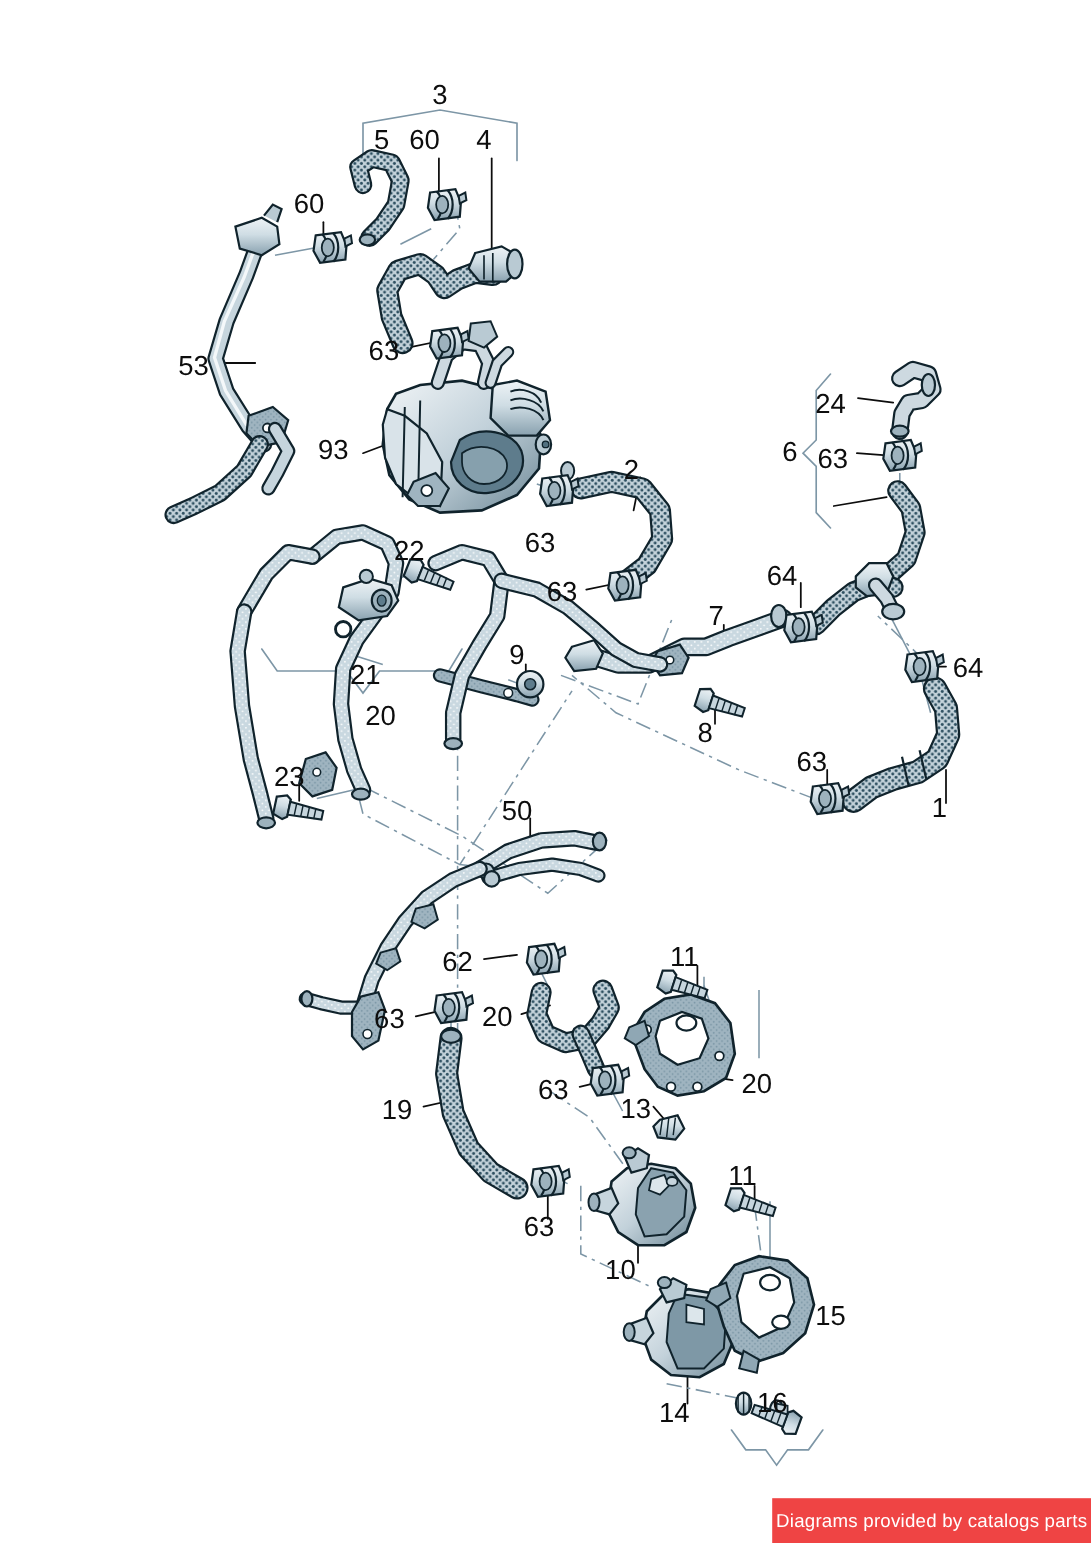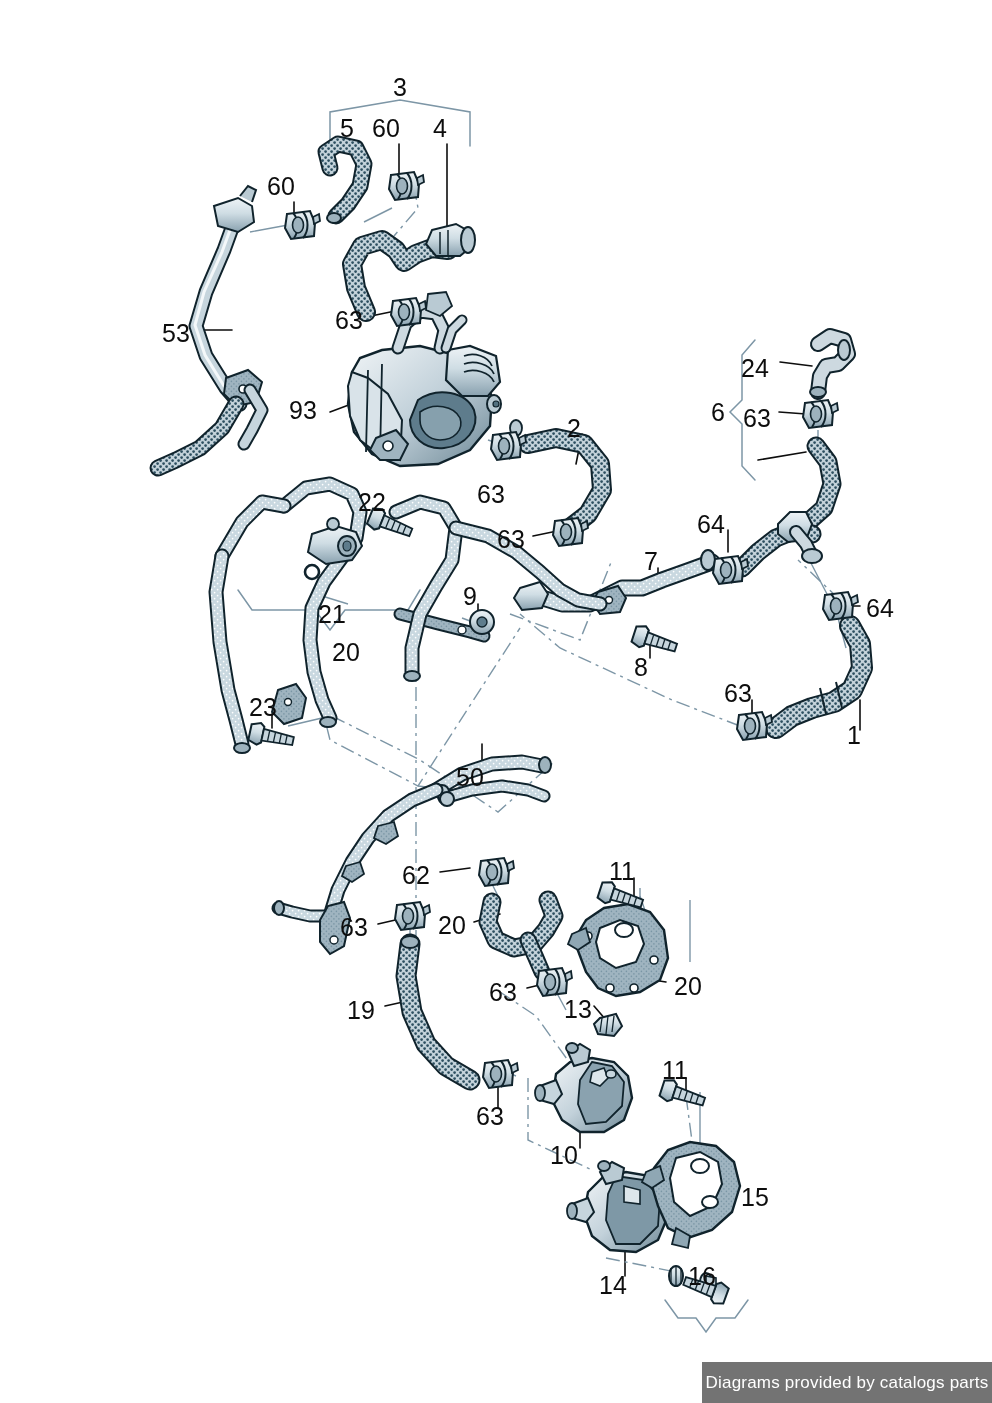--- a/index.html
+++ b/index.html
@@ -1,21 +1,21 @@
 <!DOCTYPE html>
 <html><head>
 <meta charset="utf-8">
 <style>
   html,body{margin:0;padding:0;background:#ffffff;}
   body{font-family:"Liberation Sans",sans-serif;}
   #page{position:relative;width:992px;height:1403px;background:#fff;overflow:hidden;}
   #art{position:absolute;left:0;top:0;width:992px;height:1403px;}
   .lbl{position:absolute;font-family:"Liberation Sans",sans-serif;font-size:25px;color:#0d0d0d;
        line-height:1;white-space:nowrap;letter-spacing:0px;}
-  .wm{position:absolute;background:#737373;color:#fff;display:flex;align-items:center;
+  .wm{position:absolute;background:#ef4444;color:#fff;display:flex;align-items:center;
       justify-content:center;font-size:17px;letter-spacing:.2px;}
 </style>
 </head>
 <body>
 
 <div id="page">
 
   <svg id="art" viewBox="0 0 992 1403">
     <defs>
       <pattern id="dotsRubber" width="6" height="6" patternUnits="userSpaceOnUse">
@@ -436,21 +436,21 @@
   <div class="lbl" style="left:651px;top:561px;transform:translate(-50%,-50%)">7</div>
   <div class="lbl" style="left:641px;top:667px;transform:translate(-50%,-50%)">8</div>
   <div class="lbl" style="left:880px;top:608px;transform:translate(-50%,-50%)">64</div>
   <div class="lbl" style="left:738px;top:693px;transform:translate(-50%,-50%)">63</div>
   <div class="lbl" style="left:854px;top:735px;transform:translate(-50%,-50%)">1</div>
   <div class="lbl" style="left:372px;top:502px;transform:translate(-50%,-50%)">22</div>
   <div class="lbl" style="left:332px;top:614px;transform:translate(-50%,-50%)">21</div>
   <div class="lbl" style="left:346px;top:652px;transform:translate(-50%,-50%)">20</div>
   <div class="lbl" style="left:470px;top:596px;transform:translate(-50%,-50%)">9</div>
   <div class="lbl" style="left:263px;top:707px;transform:translate(-50%,-50%)">23</div>
-  <div class="lbl" style="left:470px;top:777px;transform:translate(-50%,-50%)">50</div>
+  <div class="lbl" style="left:470px;top:738px;transform:translate(-50%,-50%)">50</div>
   <div class="lbl" style="left:416px;top:875px;transform:translate(-50%,-50%)">62</div>
   <div class="lbl" style="left:354px;top:927px;transform:translate(-50%,-50%)">63</div>
   <div class="lbl" style="left:452px;top:925px;transform:translate(-50%,-50%)">20</div>
   <div class="lbl" style="left:622px;top:871px;transform:translate(-50%,-50%)">11</div>
   <div class="lbl" style="left:688px;top:986px;transform:translate(-50%,-50%)">20</div>
   <div class="lbl" style="left:578px;top:1009px;transform:translate(-50%,-50%)">13</div>
   <div class="lbl" style="left:503px;top:992px;transform:translate(-50%,-50%)">63</div>
   <div class="lbl" style="left:361px;top:1010px;transform:translate(-50%,-50%)">19</div>
   <div class="lbl" style="left:490px;top:1116px;transform:translate(-50%,-50%)">63</div>
   <div class="lbl" style="left:564px;top:1155px;transform:translate(-50%,-50%)">10</div>

